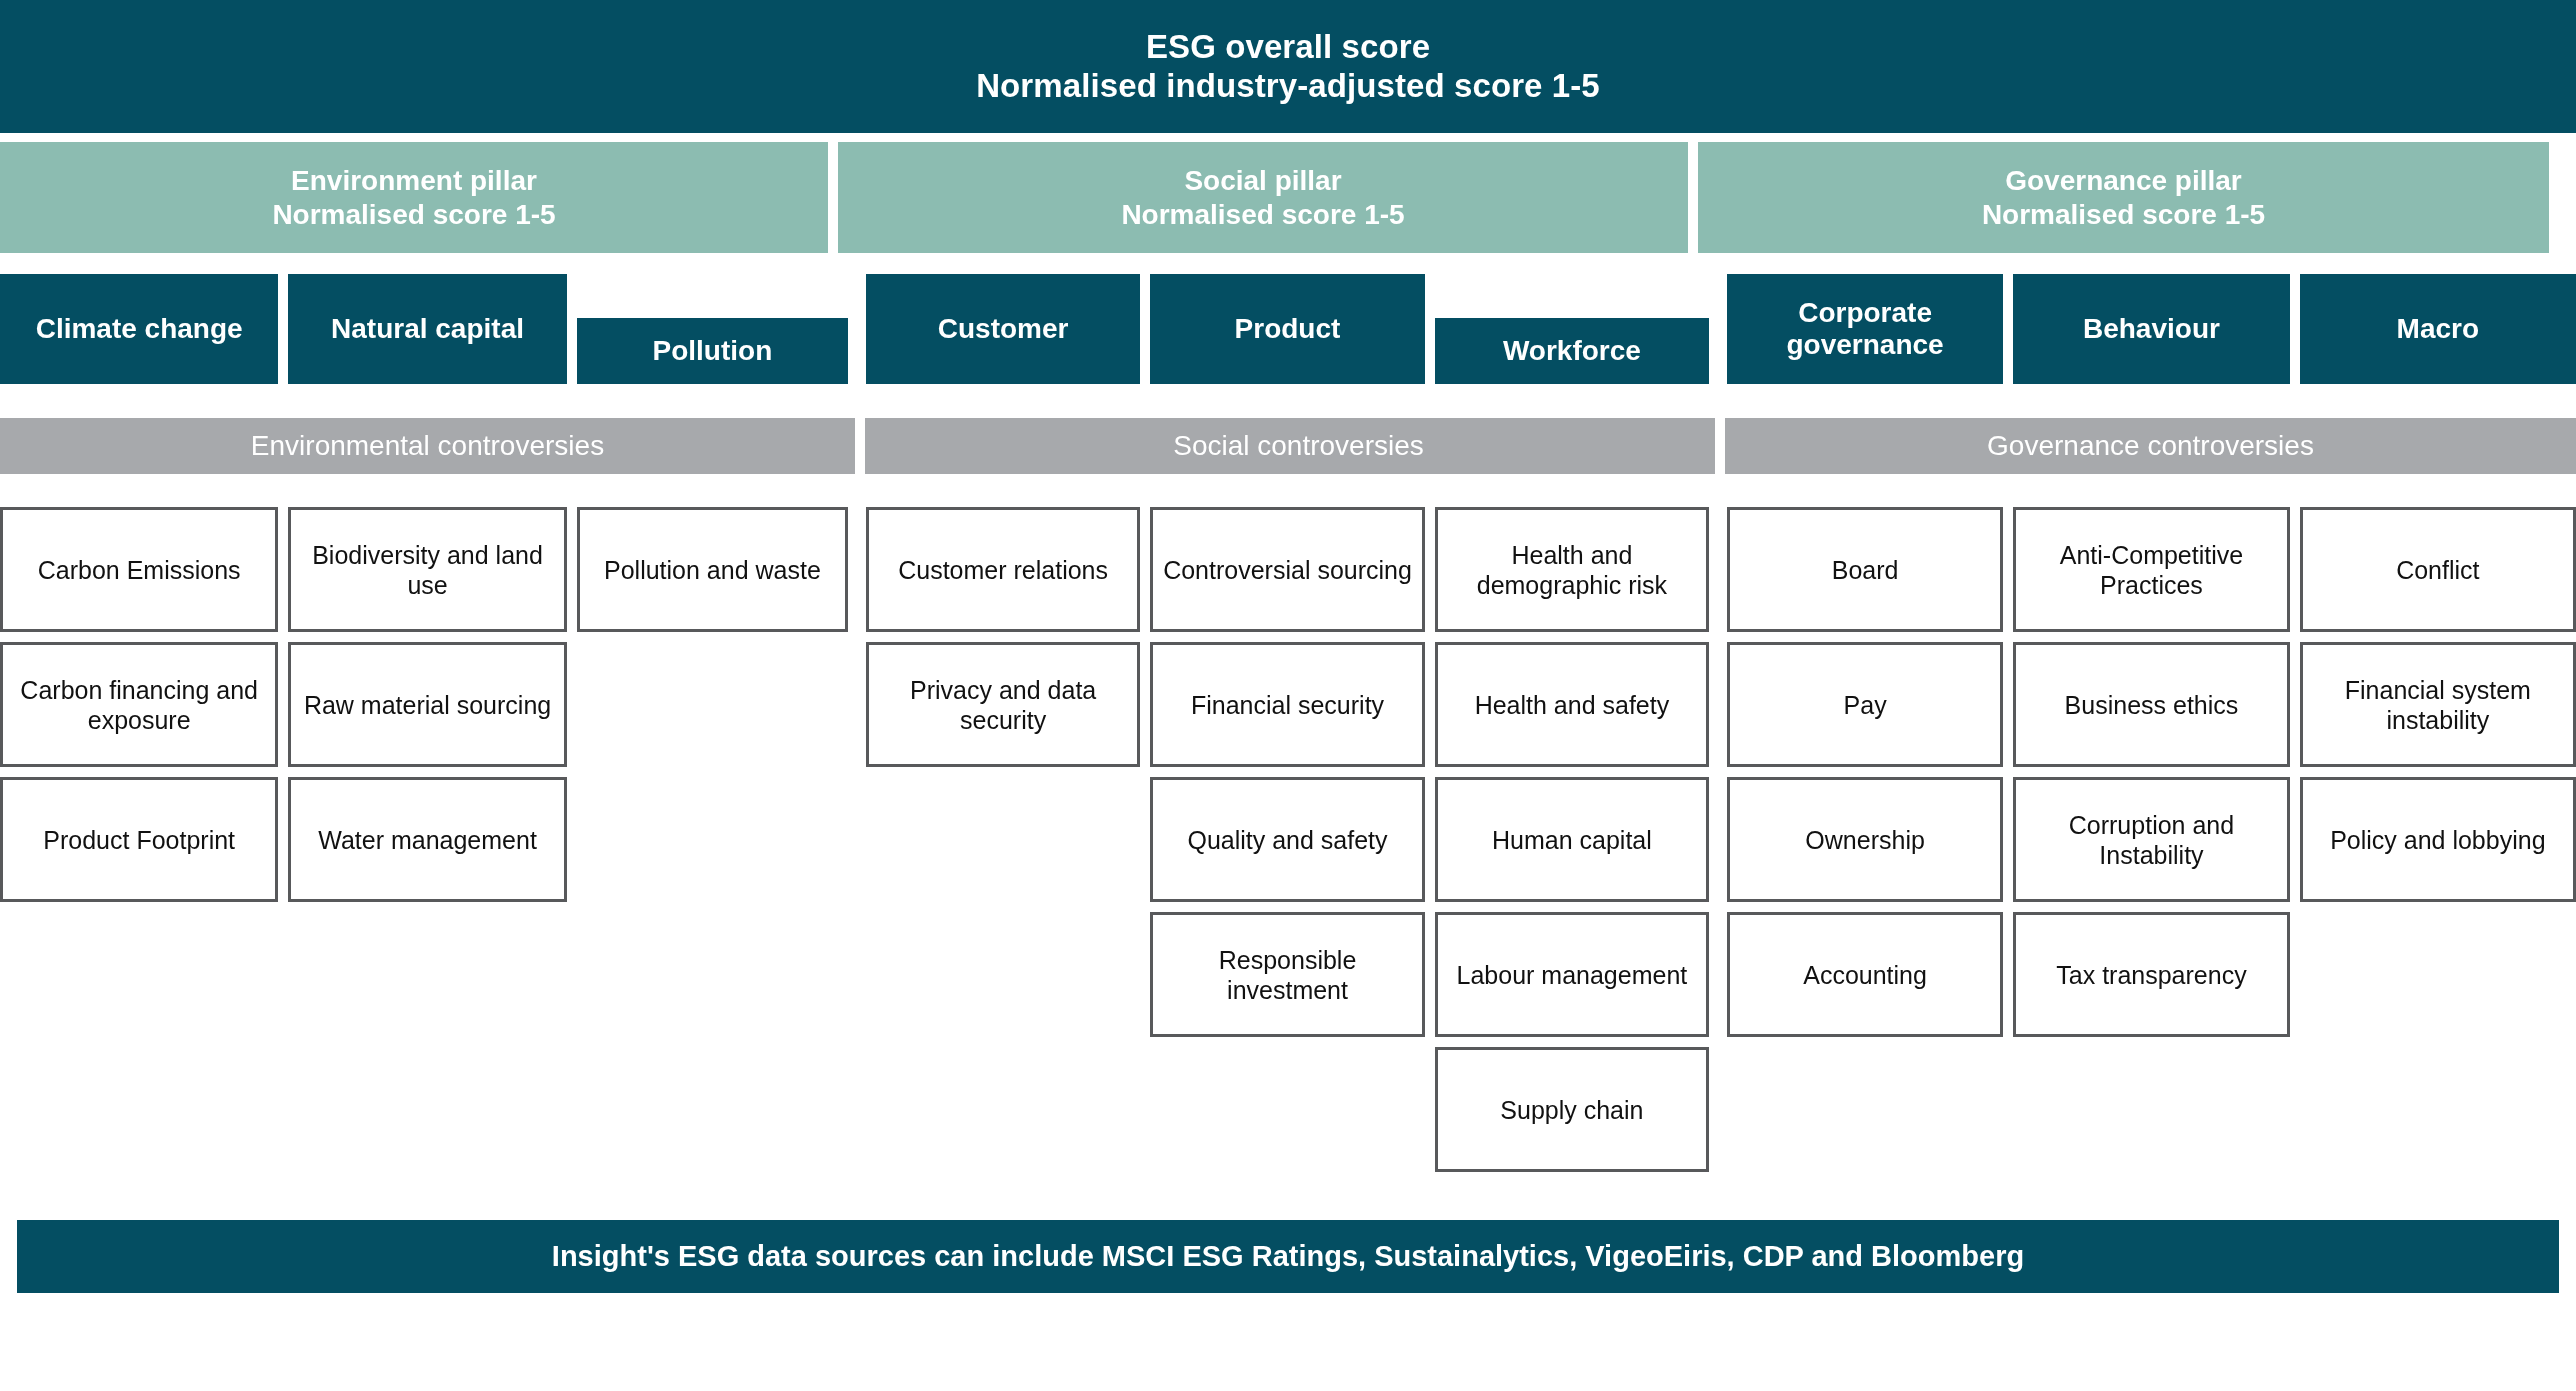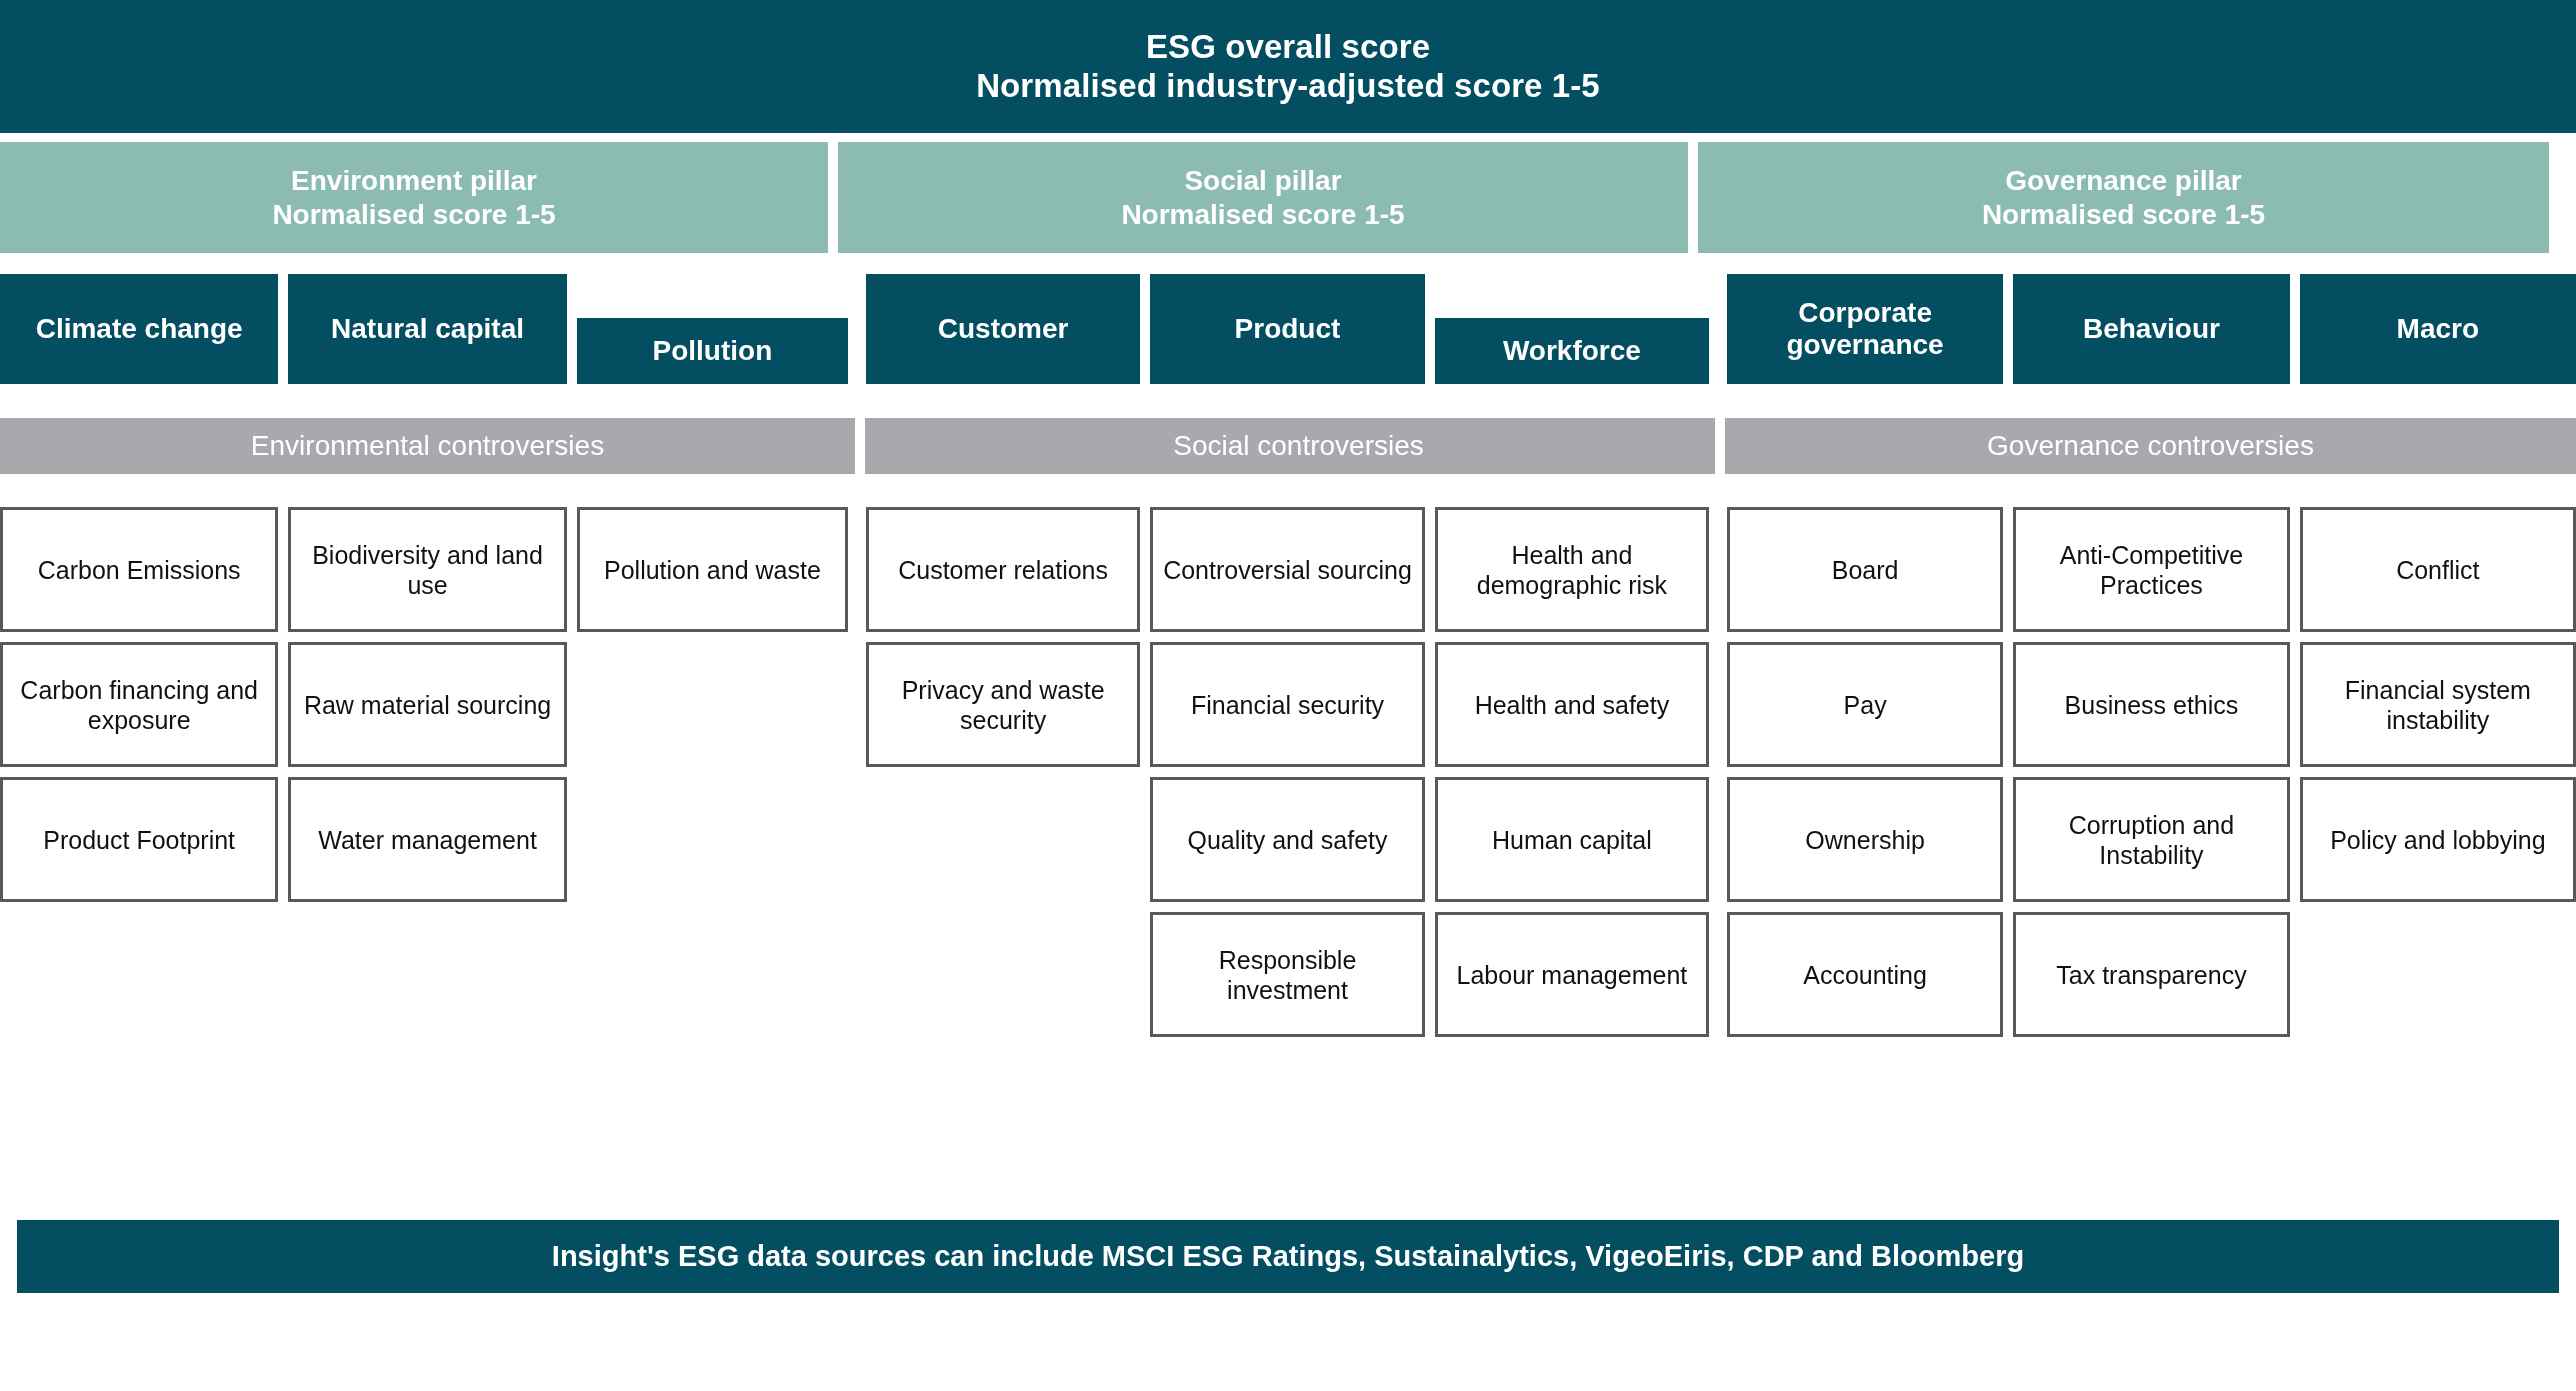--- a/index.html
+++ b/index.html
@@ -222,35 +222,36 @@
       <div class="leaf">Raw material sourcing</div>
       <div class="leaf">Water management</div>
     </div>
 
     <div class="col gap-after" style="width:274px;margin-right:7.8px">
       <div class="leaf">Pollution and waste</div>
     </div>
 
     <div class="col" style="width:277px">
       <div class="leaf">Customer relations</div>
-      <div class="leaf">Privacy and waste security</div>
+      <div class="leaf">Privacy and data security</div>
     </div>
 
     <div class="col" style="width:277px">
       <div class="leaf">Controversial sourcing</div>
       <div class="leaf">Financial security</div>
       <div class="leaf">Quality and safety</div>
       <div class="leaf">Responsible investment</div>
     </div>
 
     <div class="col gap-after" style="width:277px;margin-right:7.8px">
       <div class="leaf">Health and demographic risk</div>
       <div class="leaf">Health and safety</div>
       <div class="leaf">Human capital</div>
       <div class="leaf">Labour management</div>
+      <div class="leaf">Supply chain</div>
     </div>
 
     <div class="col" style="width:279px">
       <div class="leaf">Board</div>
       <div class="leaf">Pay</div>
       <div class="leaf">Ownership</div>
       <div class="leaf">Accounting</div>
     </div>
 
     <div class="col" style="width:279px">

